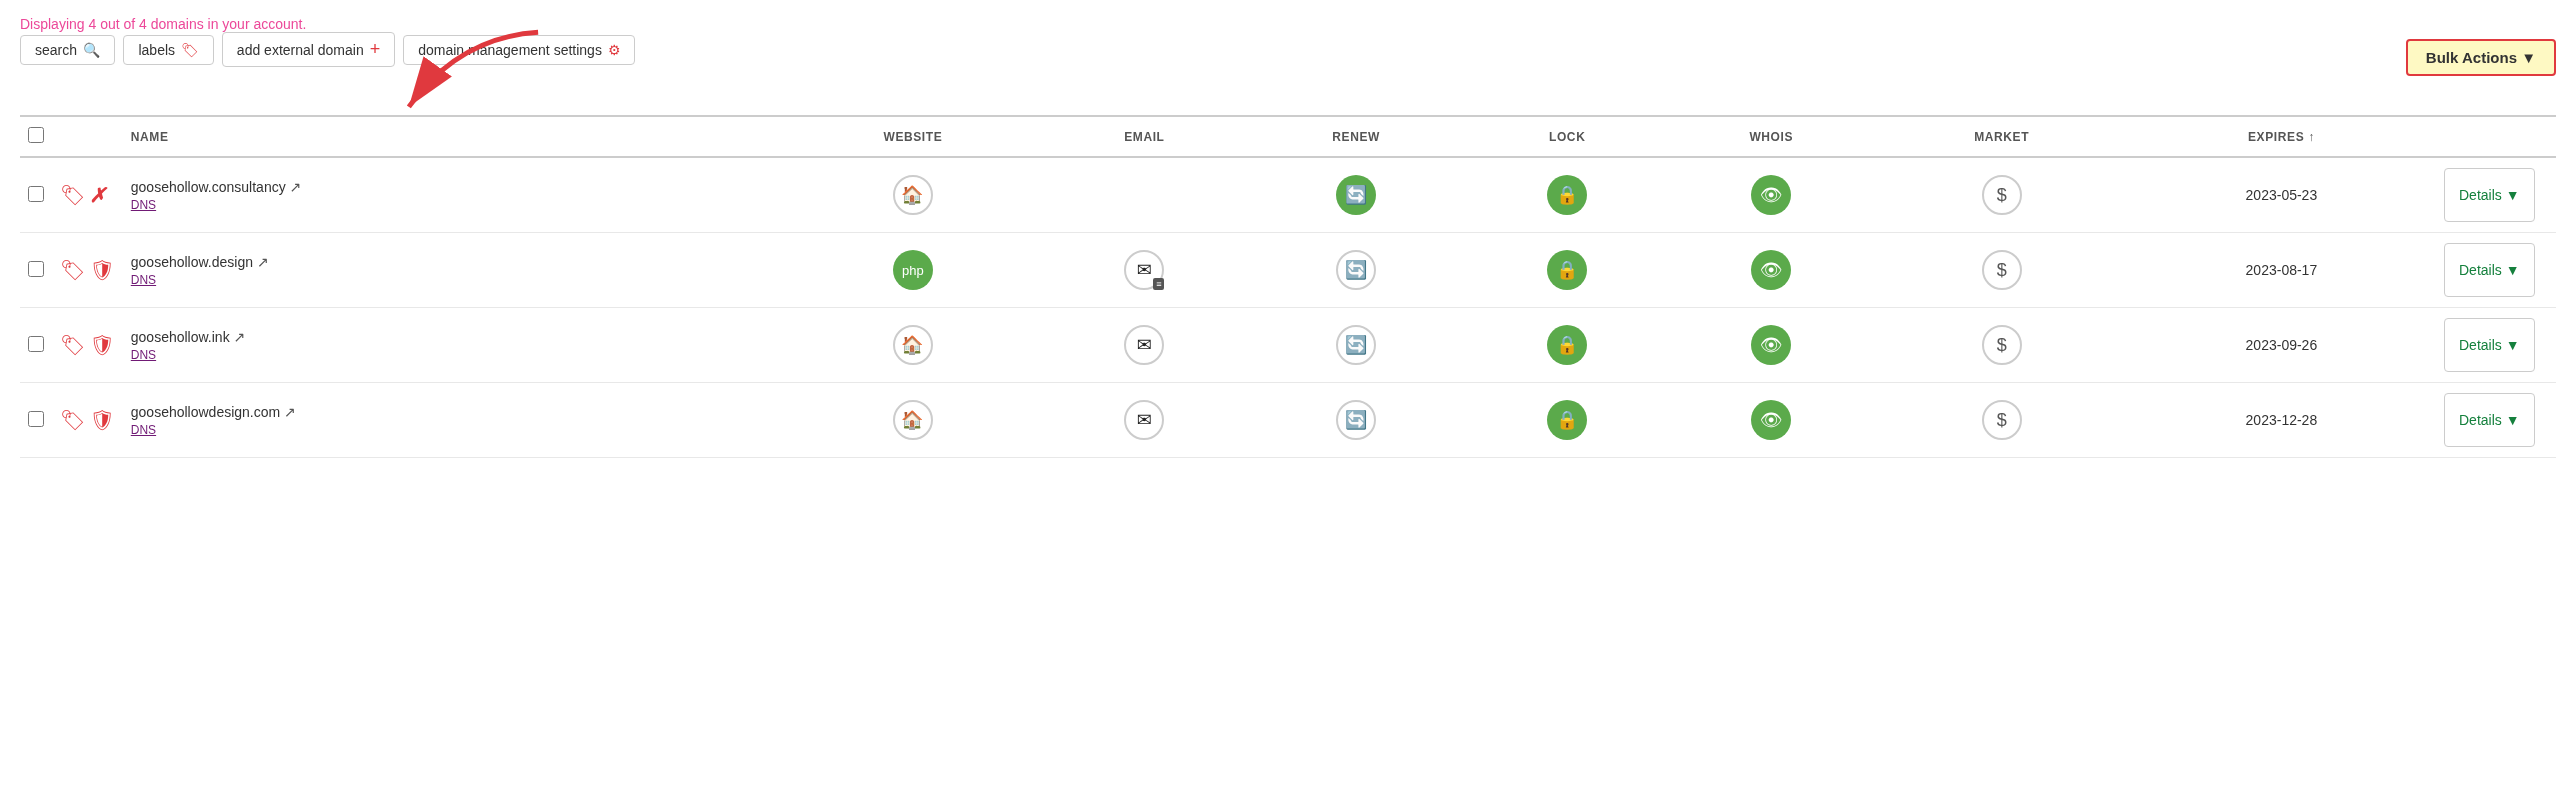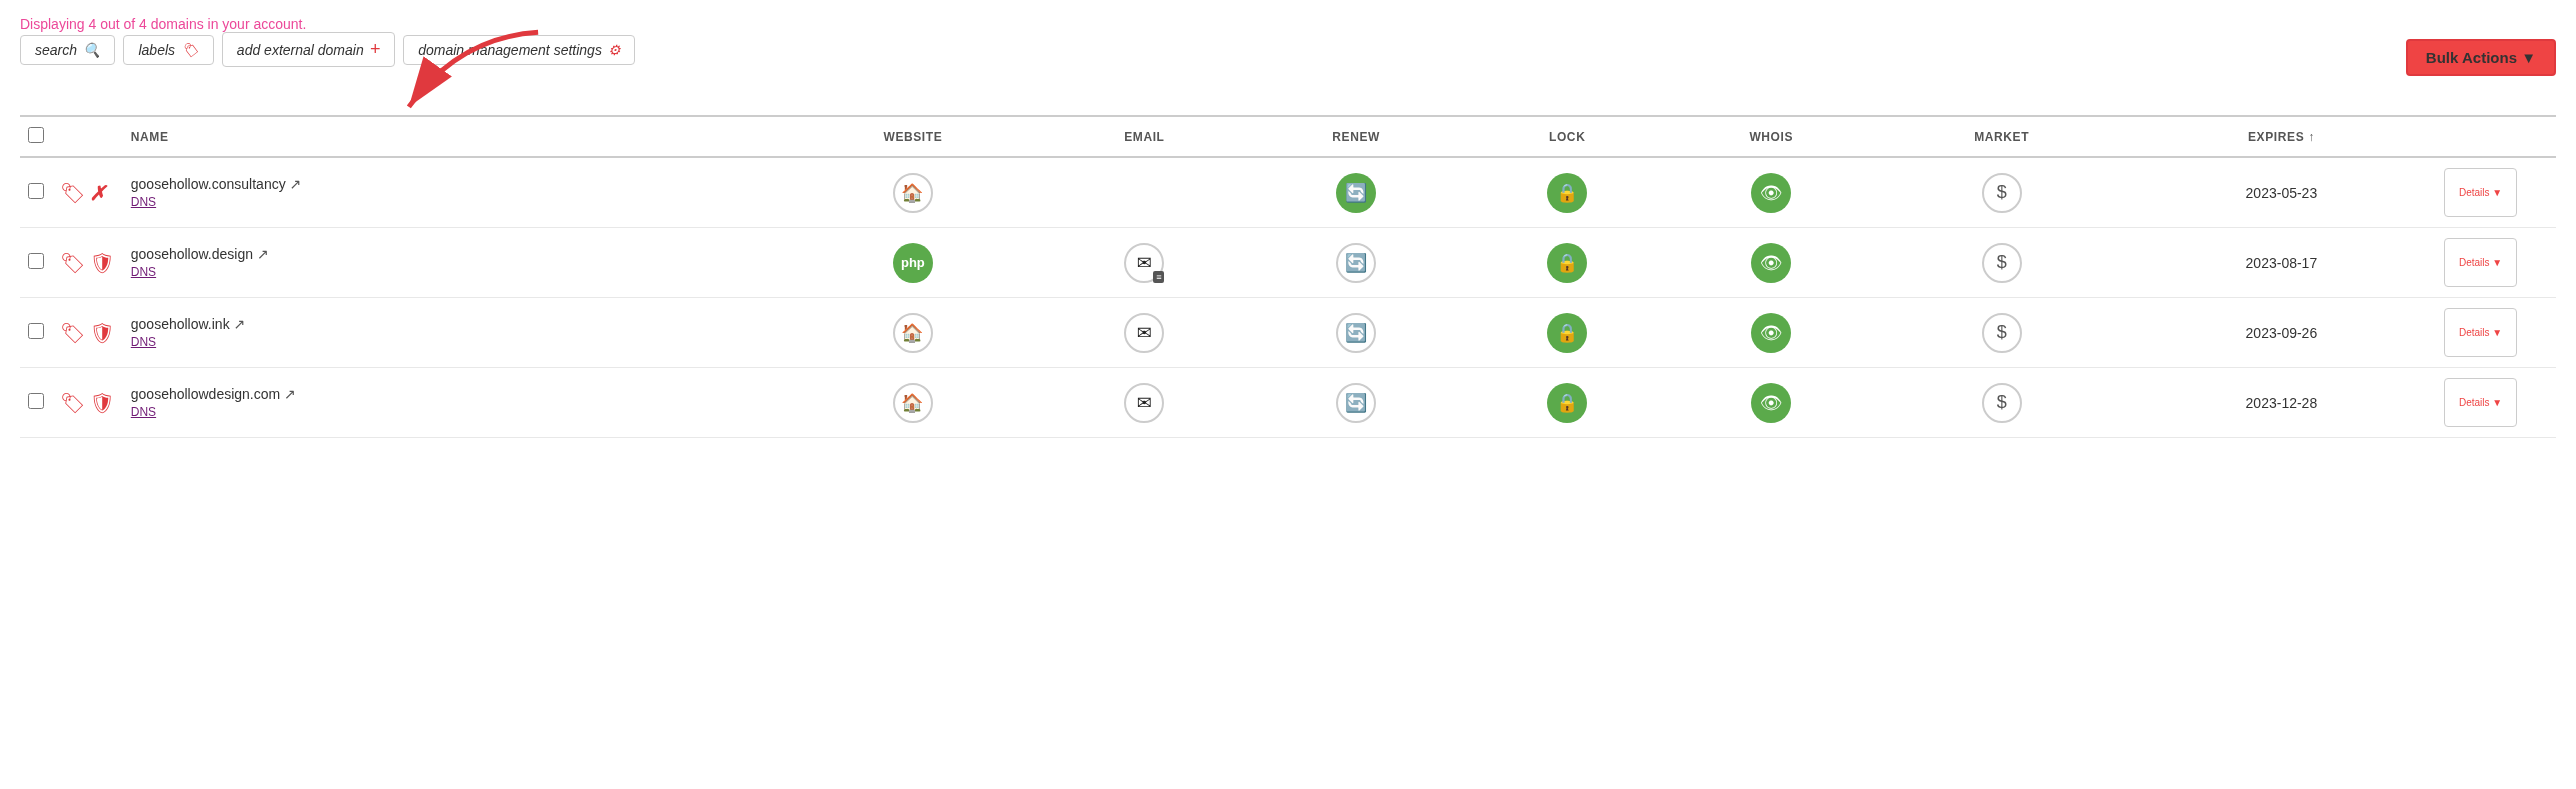--- a/index.html
+++ b/index.html
@@ -25,28 +25,27 @@
       display: flex;
       align-items: center;
       gap: 6px;
       padding: 6px 14px;
       border: 1.5px solid #ccc;
       border-radius: 4px;
       background: #fff;
       cursor: pointer;
       font-size: 14px;
       color: #333;
-      font-style: italic;
     }
     .bulk-actions-btn {
       margin-left: auto;
       padding: 8px 18px;
       border: 2px solid #e0393e;
       border-radius: 4px;
-      background: #ef4444;
+      background: #fef9c3;
       cursor: pointer;
       font-size: 15px;
       font-weight: bold;
       color: #333;
     }
     .header-row {
       display: flex;
       align-items: center;
       justify-content: space-between;
       margin-bottom: 4px;
@@ -108,35 +107,35 @@
     }
     .circle-green { background: #5baa4b; color: #fff; }
     .circle-gray { background: #fff; color: #555; border: 2px solid #ccc; }
     .circle-black { background: #fff; color: #222; border: 2px solid #ccc; }
     .details-btn {
       padding: 18px 14px;
       border: 1.5px solid #ccc;
       border-radius: 4px;
       background: #fff;
       cursor: pointer;
-      font-size: 10px;
-      color: #ef4444;
+      font-size: 14px;
+      color: #15803d;
       white-space: nowrap;
     }
     .table-wrapper {
       position: relative;
     }
     input[type="checkbox"] {
       width: 16px;
       height: 16px;
       cursor: pointer;
     }
     .expires-col { white-space: nowrap; }
     
-    .circle-php { background: #5baa4b; color: #fff; font-size: 13px; font-weight: bold; }
+    .circle-php { background: #5baa4b; color: #fff; font-size: 13px; font-weight: normal; }
   </style>
 </head>
 <body>
 
 <div class="display-text">Displaying 4 out of 4 domains in your account.</div>
 
 <div class="header-row">
   <div class="toolbar">
     <button class="toolbar-btn">
       <span>search</span>

